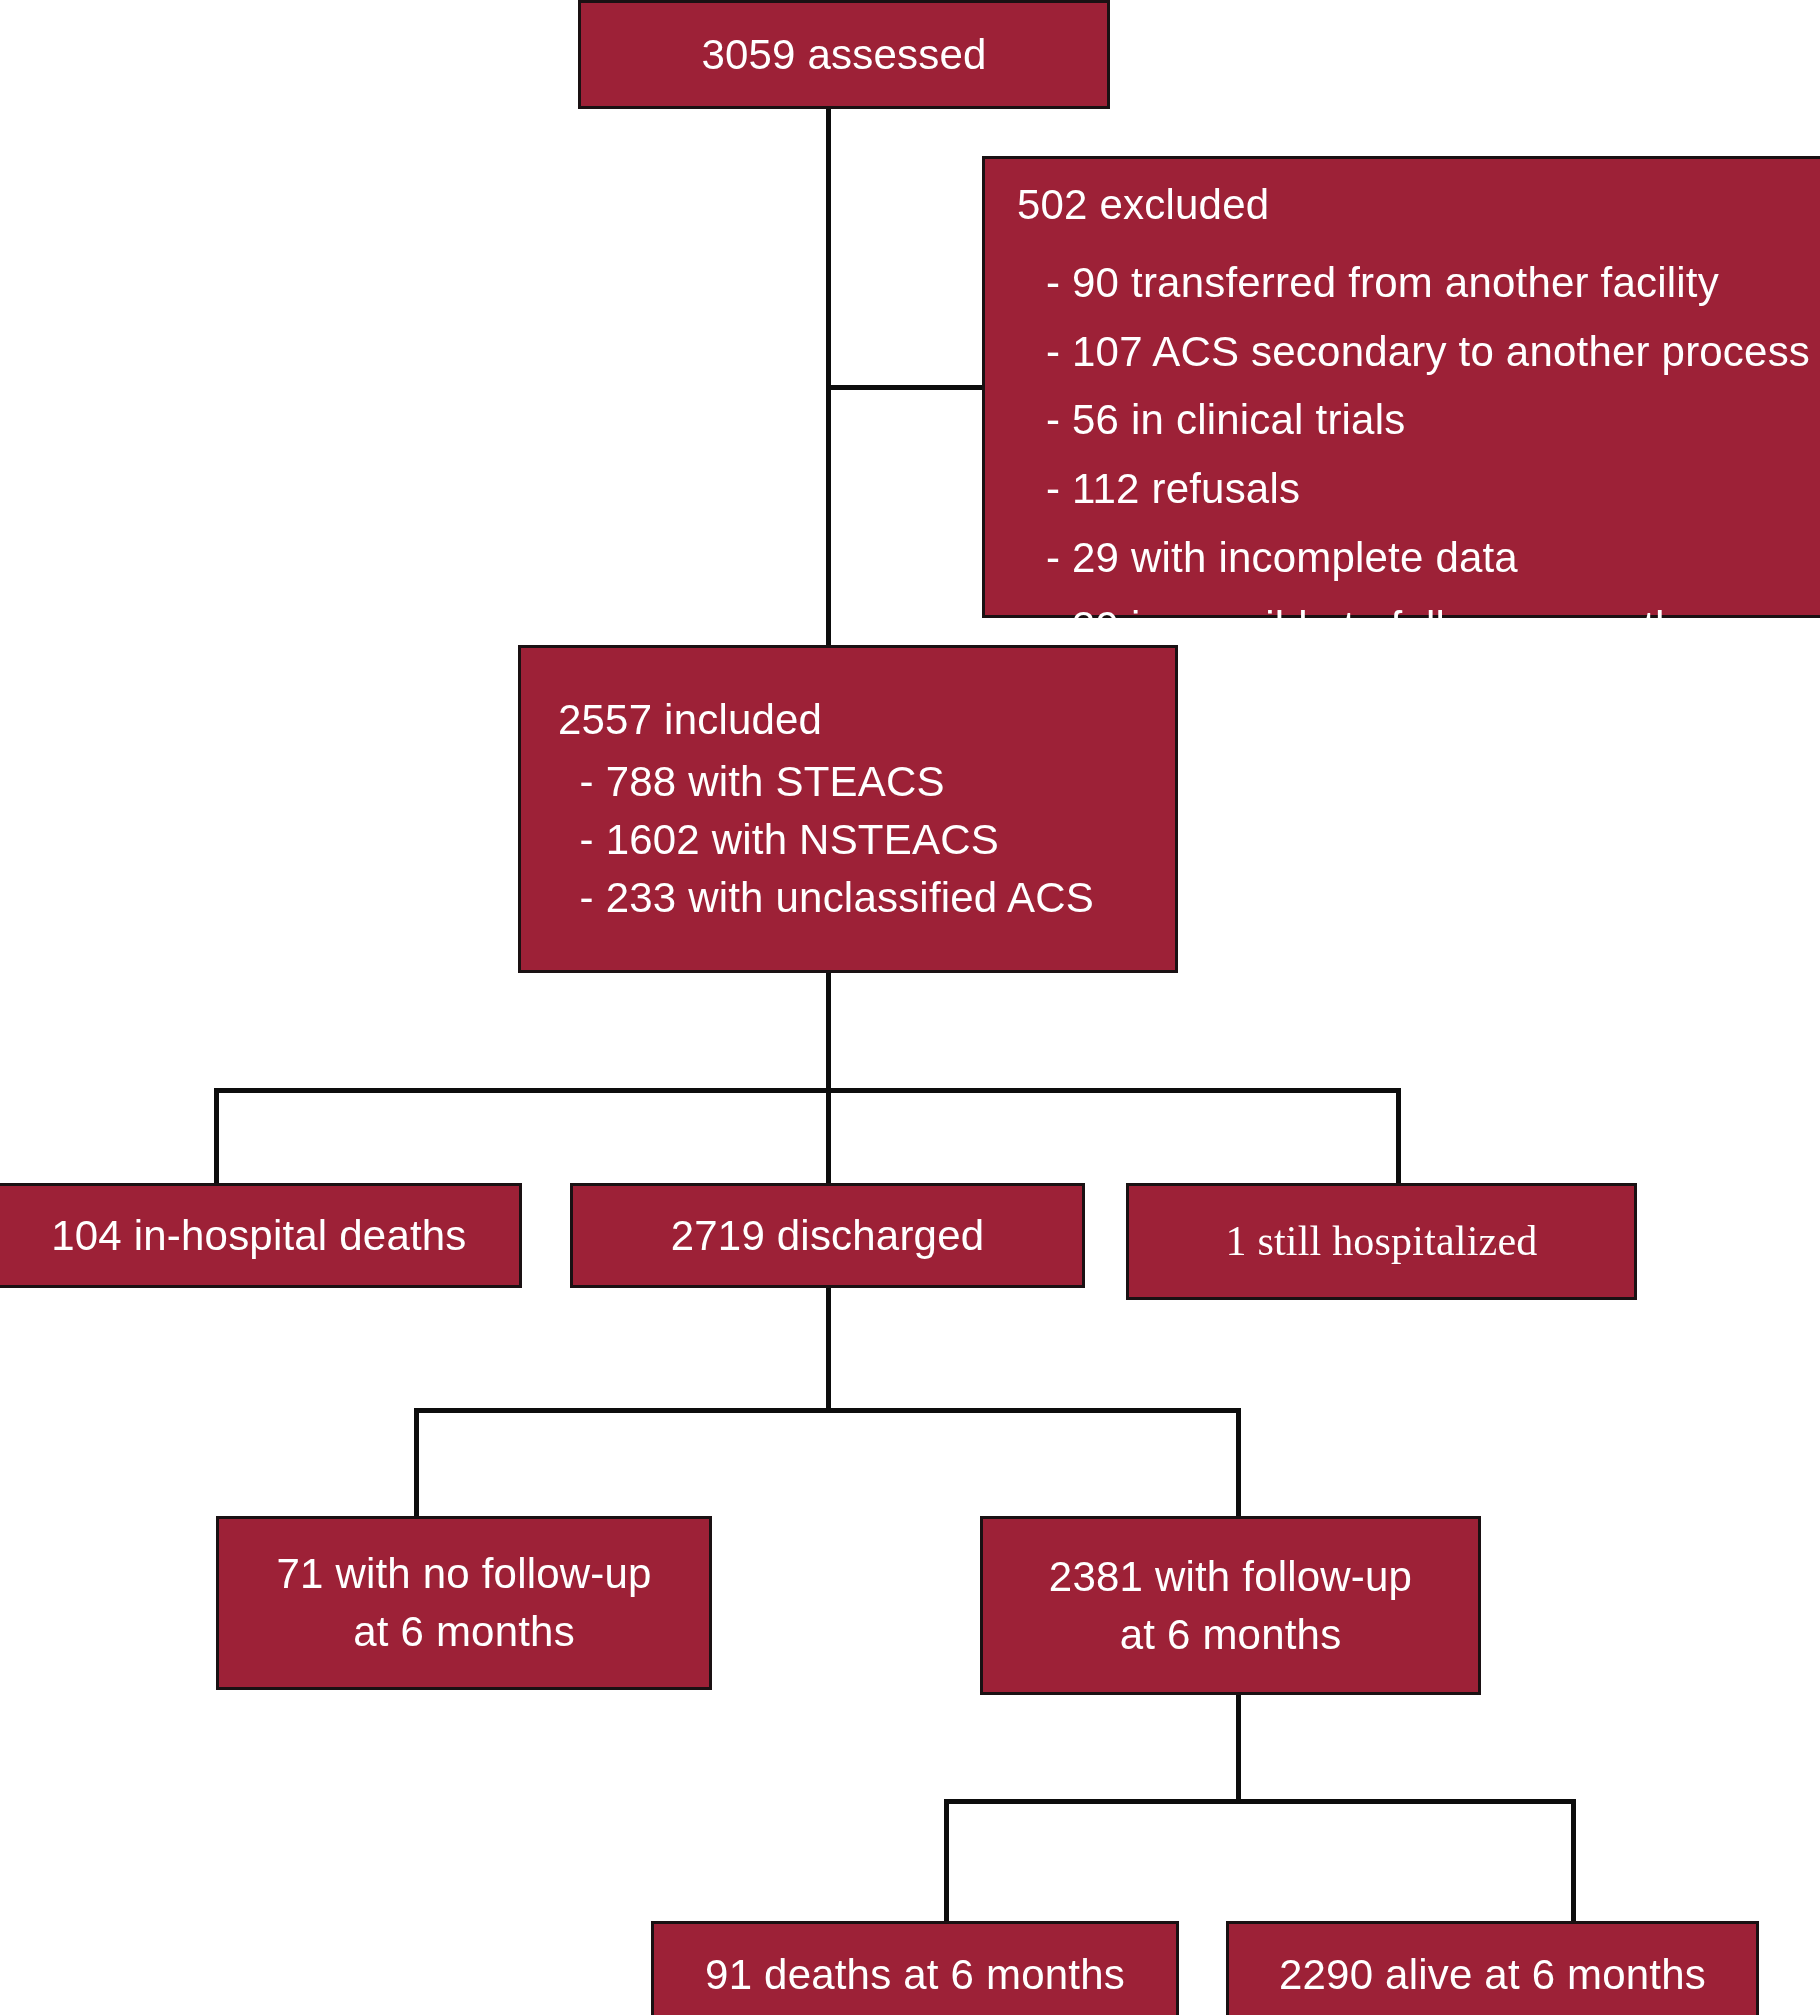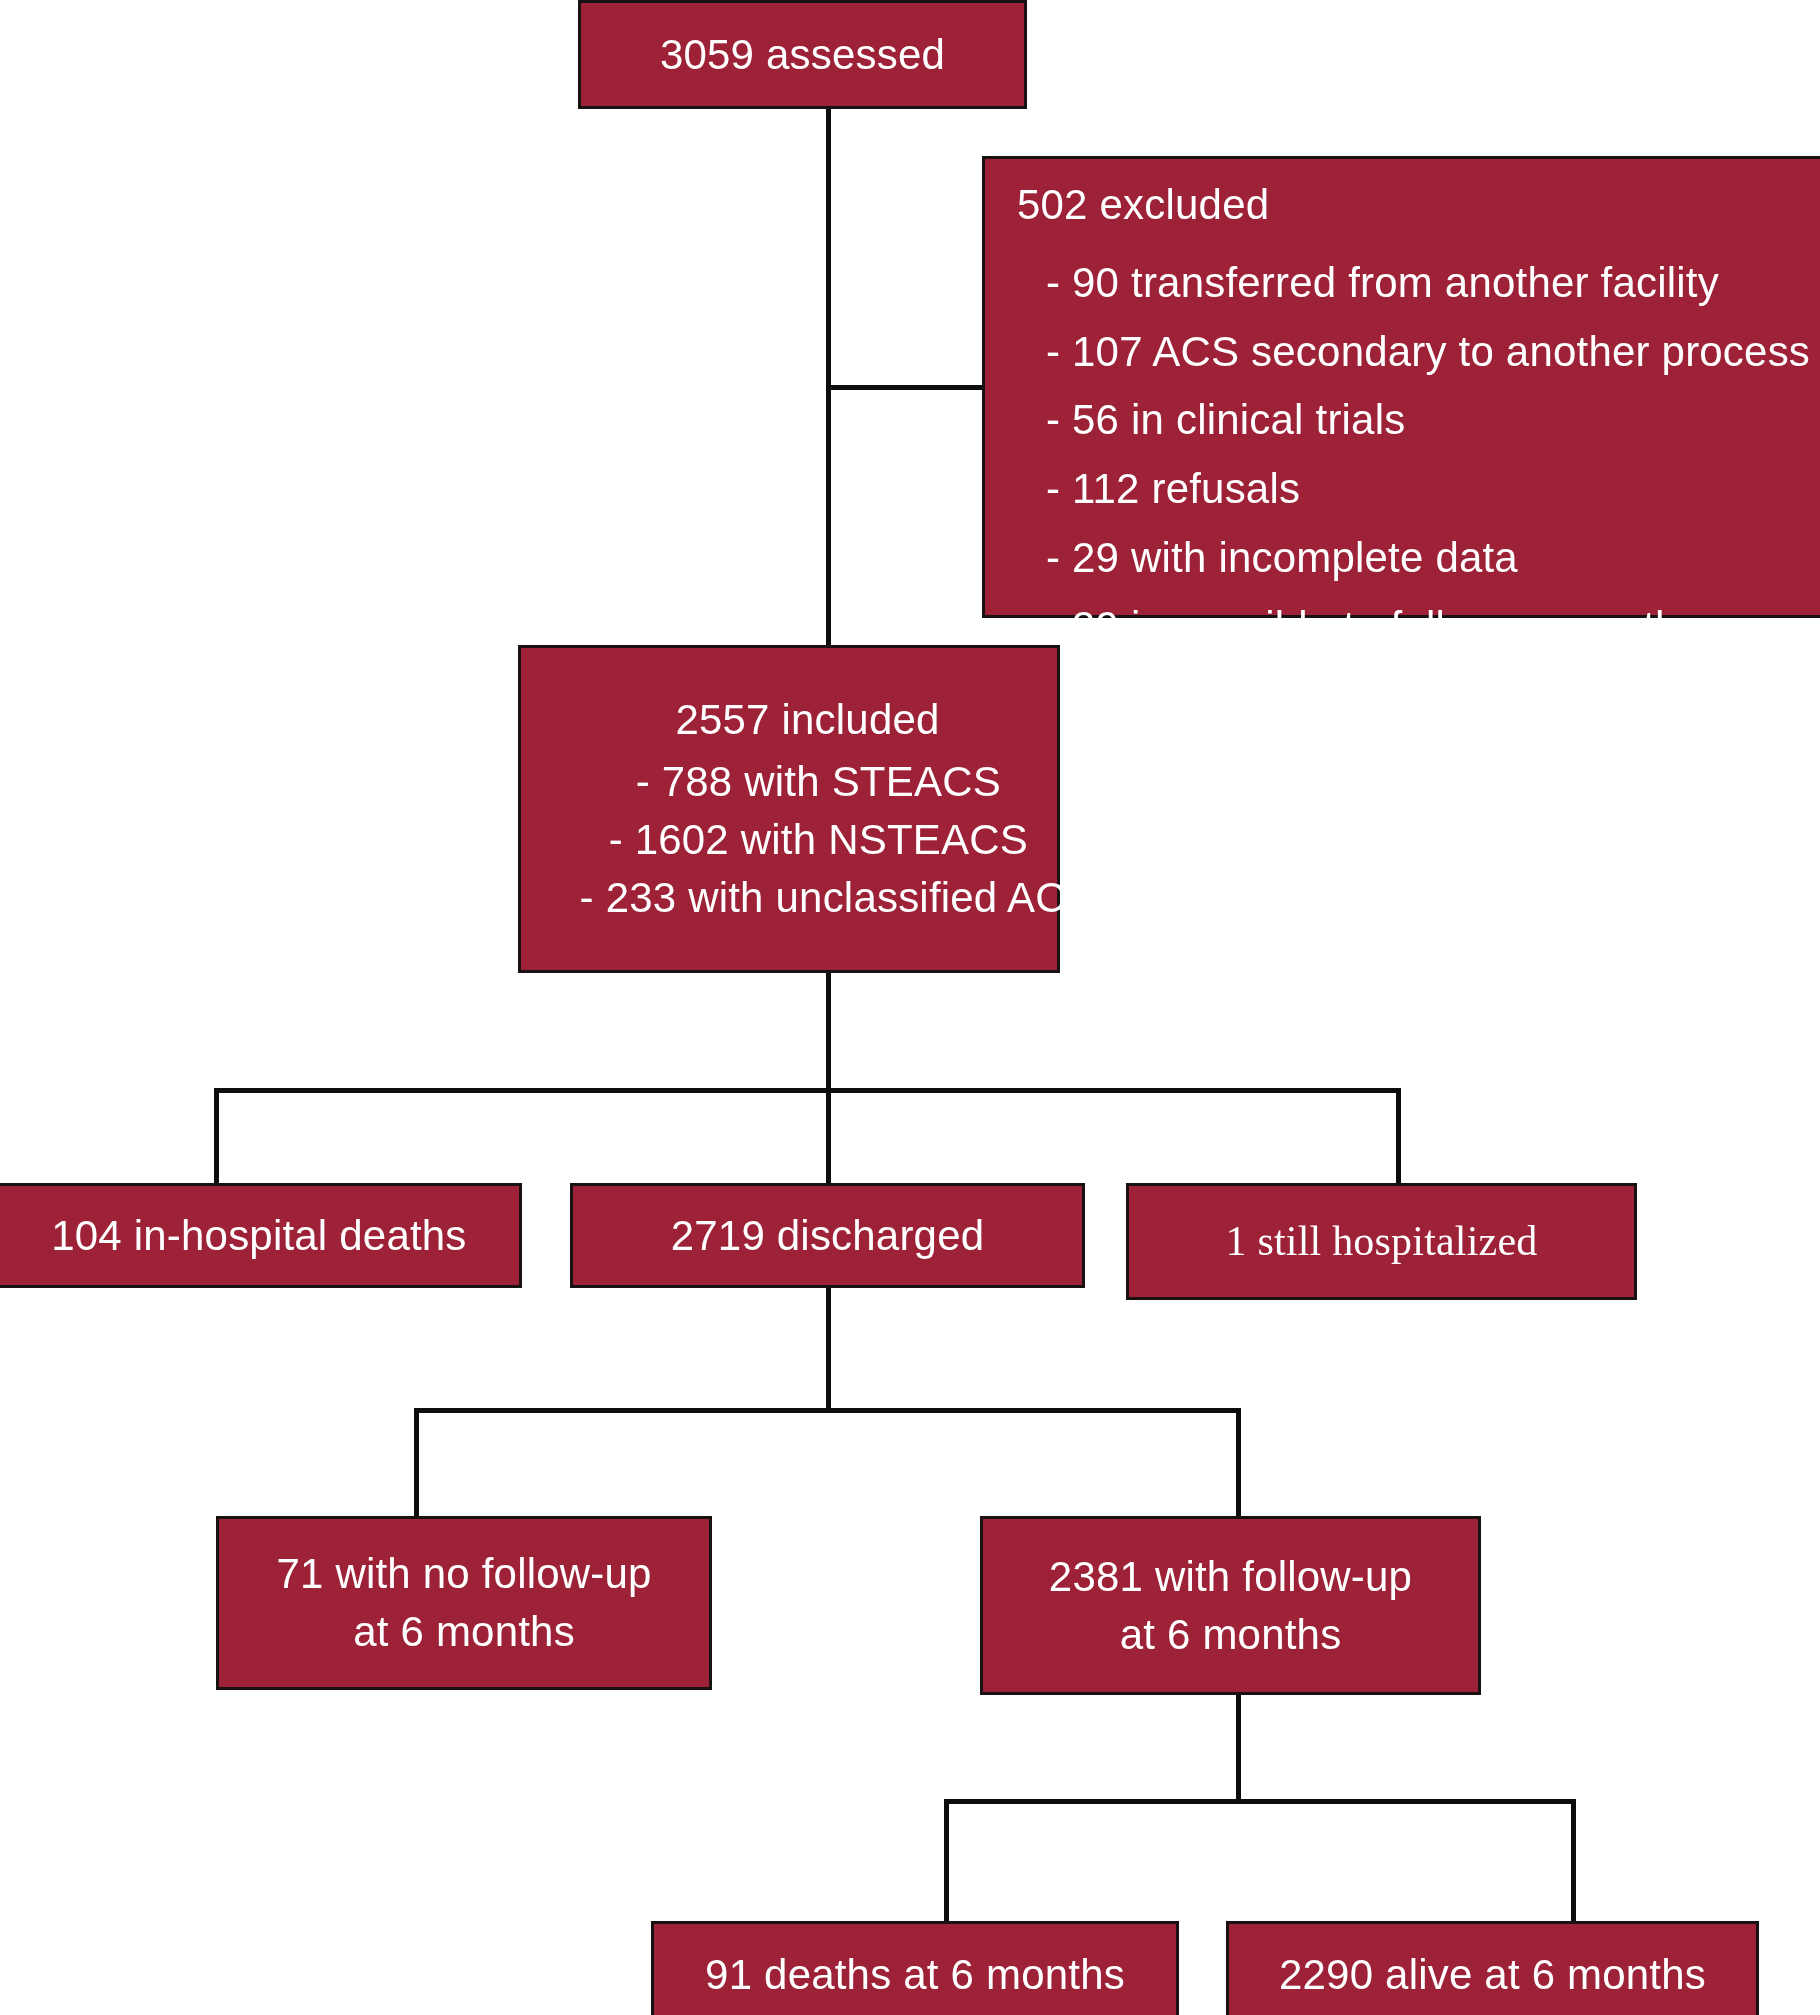--- a/index.html
+++ b/index.html
@@ -49,28 +49,28 @@
   .node ul.bullets {
     list-style: none;
     margin: 0;
     padding: 0;
   }
   .node ul.bullets li {
     white-space: nowrap;
   }
 
   
-  #node-assessed   { left: 578px;  top: 0px;    width: 449px;  height: 109px; }
+  #node-assessed   { left: 578px;  top: 0px;    width: 532px;  height: 109px; }
   #node-excluded   { left: 982px; top: 156px;  width: 841px; height: 462px;
                      padding: 17px 0 0 32px; align-items: flex-start; }
   #node-excluded .title { margin-bottom: 20px; }
   #node-excluded ul.bullets li { padding-left: 29px; margin: 10.8px 0; }
 
-  #node-included   { left: 518px;  top: 645px;  width: 542px;  height: 328px;
-                     padding-left: 37px; text-align: center; }
+  #node-included   { left: 518px;  top: 645px;  width: 660px;  height: 328px;
+                     padding-left: 37px; }
   #node-included .title { margin-bottom: 4.6px; }
   #node-included ul.bullets li { padding-left: 21.6px; margin: 0 0; }
 
   #node-deaths-inhospital { left: -4.6px;   top: 1183px; width: 527px;  height: 105px; }
   #node-discharged        { left: 570px;  top: 1183px; width: 515px;  height: 105px; }
   #node-hospitalized      { left: 1126px; top: 1183px; width: 511px;  height: 117px; font-family: Liberation Serif, serif; }
 
   #node-nofollowup { left: 216px;  top: 1516px; width: 496px;  height: 174px; }
   #node-followup   { left: 980px; top: 1516px; width: 501px;  height: 179px; text-align: center; }
 

